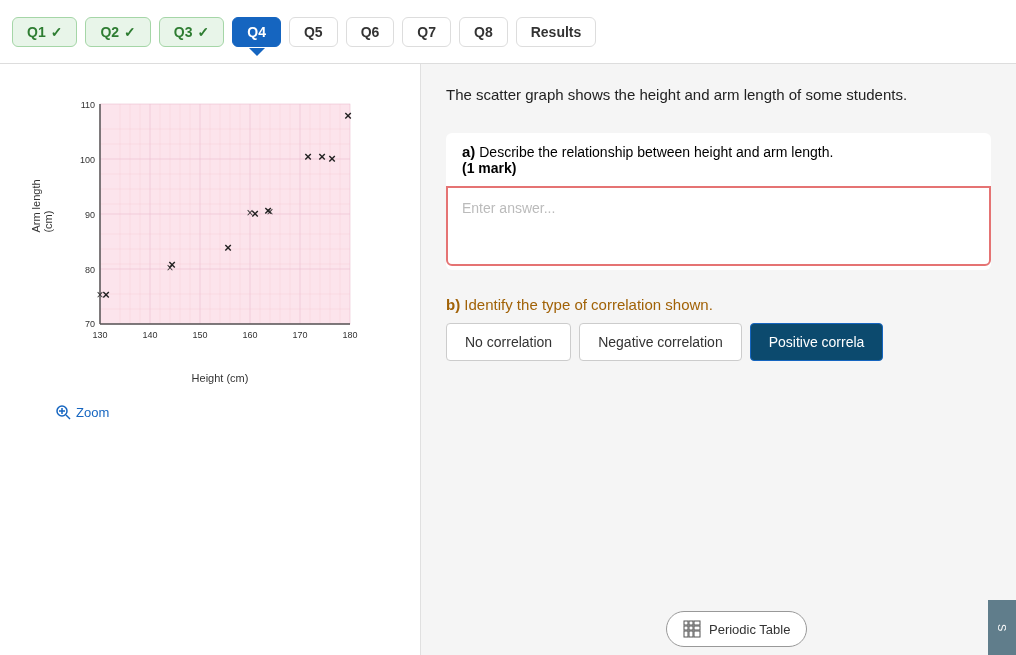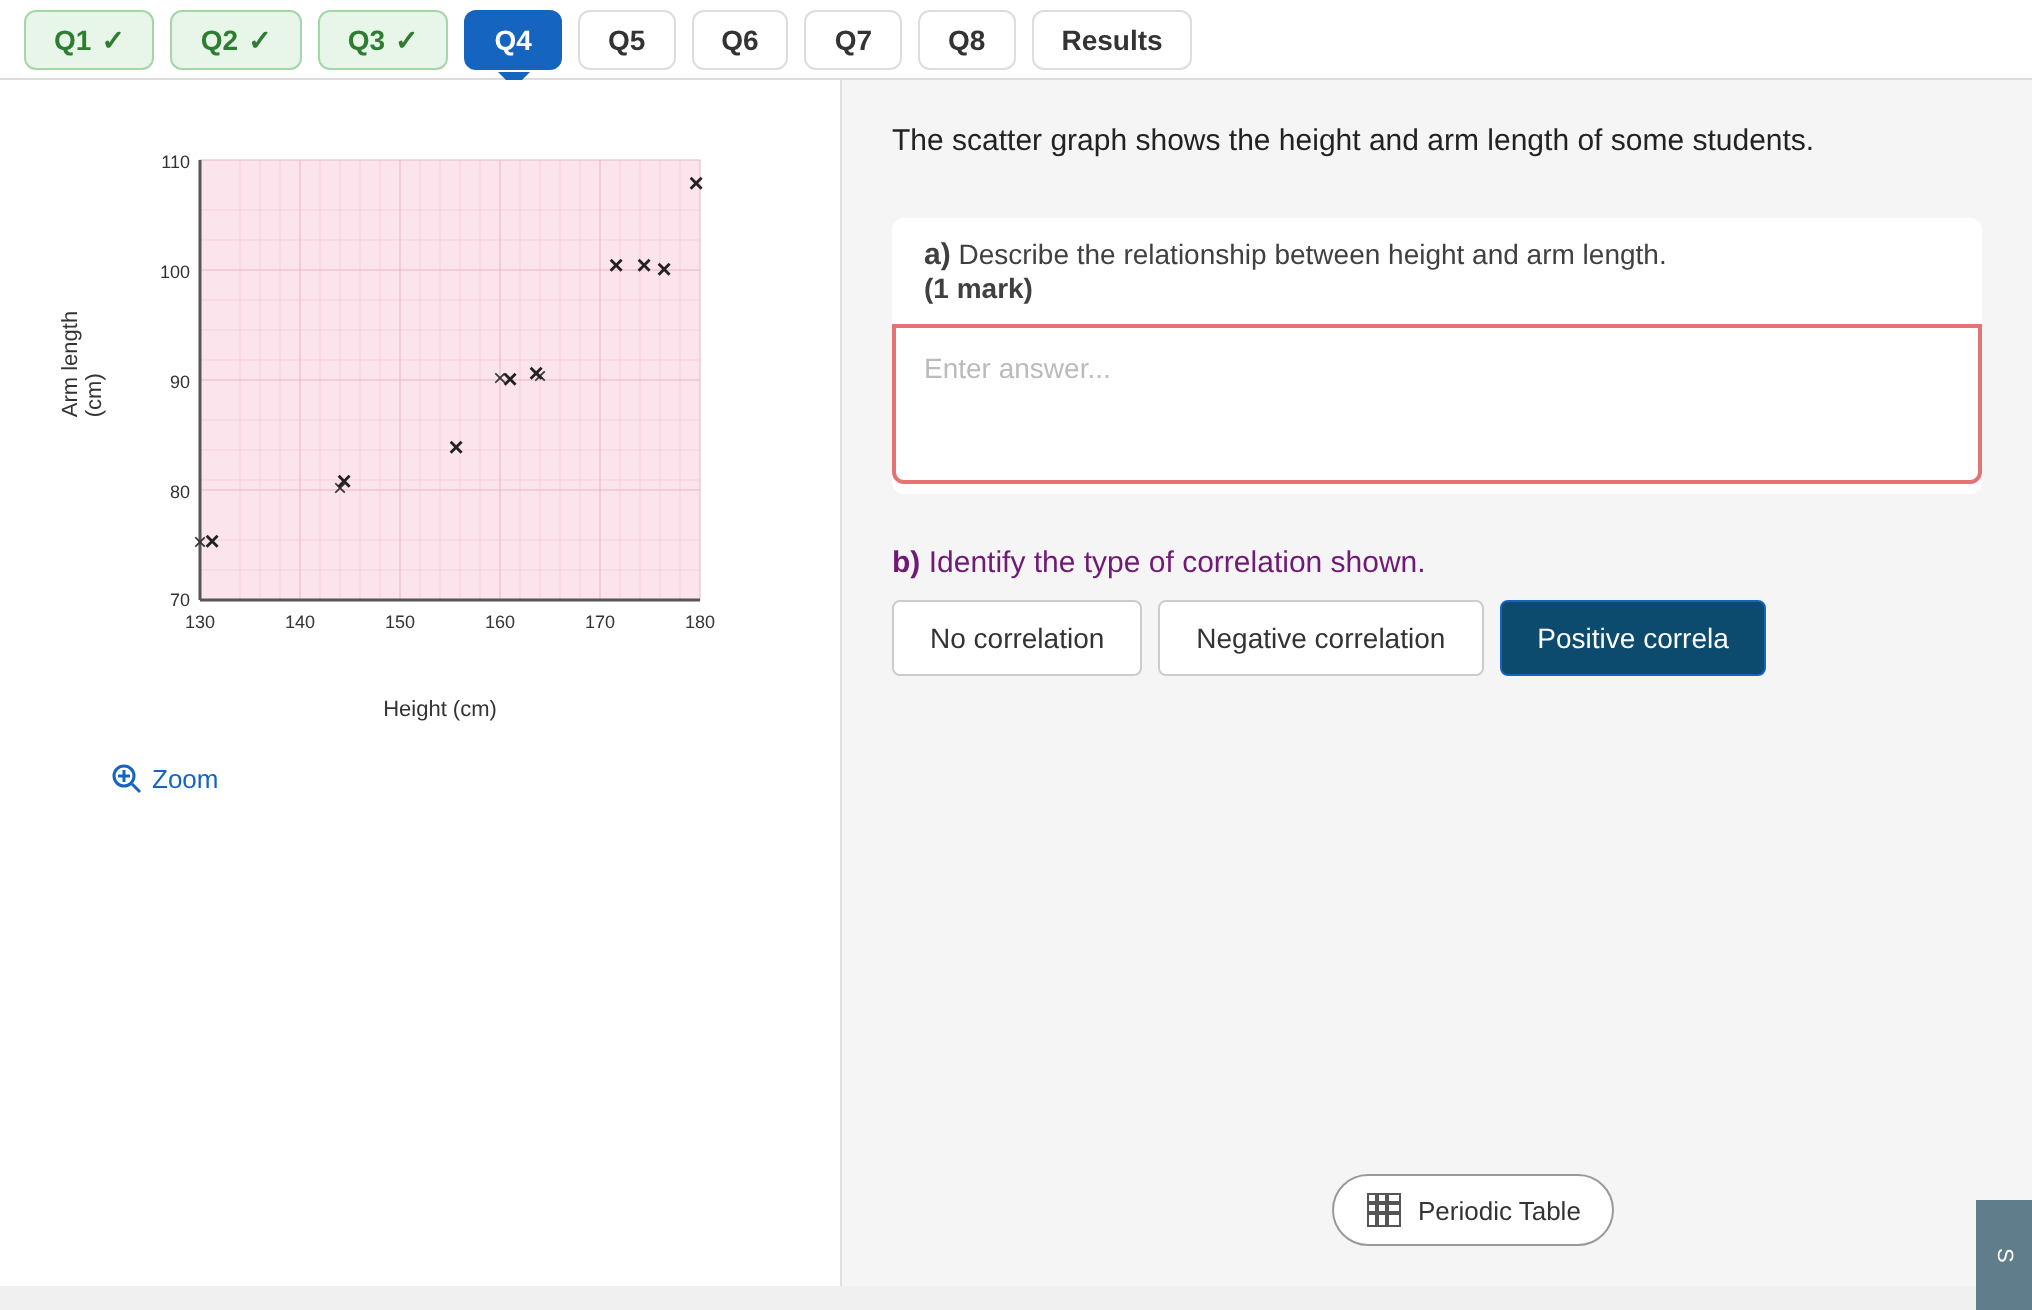--- a/index.html
+++ b/index.html
@@ -13,21 +13,21 @@
     }
 
     
     .nav-bar {
       display: flex;
       align-items: center;
       background: #fff;
       border-bottom: 1px solid #ddd;
       padding: 8px 12px;
       gap: 8px;
-      height: 40px;
+      height: 64px;
     }
     .nav-tab {
       padding: 6px 14px;
       border-radius: 6px;
       font-size: 14px;
       font-weight: 600;
       cursor: pointer;
       display: flex;
       align-items: center;
       gap: 5px;
@@ -138,21 +138,21 @@
 
     
     .part-section {
       background: #fff;
       border-radius: 6px;
       overflow: hidden;
     }
     .part-header {
       padding: 10px 16px;
       font-size: 14px;
-      color: #404040;
+      color: #000000;
     }
     .part-header .part-label {
       font-weight: 700;
       font-size: 15px;
     }
     .part-header .marks {
       font-weight: 700;
     }
     .answer-textarea {
       width: 100%;
@@ -169,21 +169,21 @@
     .answer-textarea::placeholder { color: #bbb; }
 
     
     .part-b-section {
       display: flex;
       flex-direction: column;
       gap: 10px;
     }
     .part-b-question {
       font-size: 15px;
-      color: #701a75;
+      color: #a16207;
     }
     .part-b-question .part-label {
       font-weight: 700;
     }
     .correlation-buttons {
       display: flex;
       gap: 8px;
       align-items: center;
       flex-wrap: nowrap;
     }

